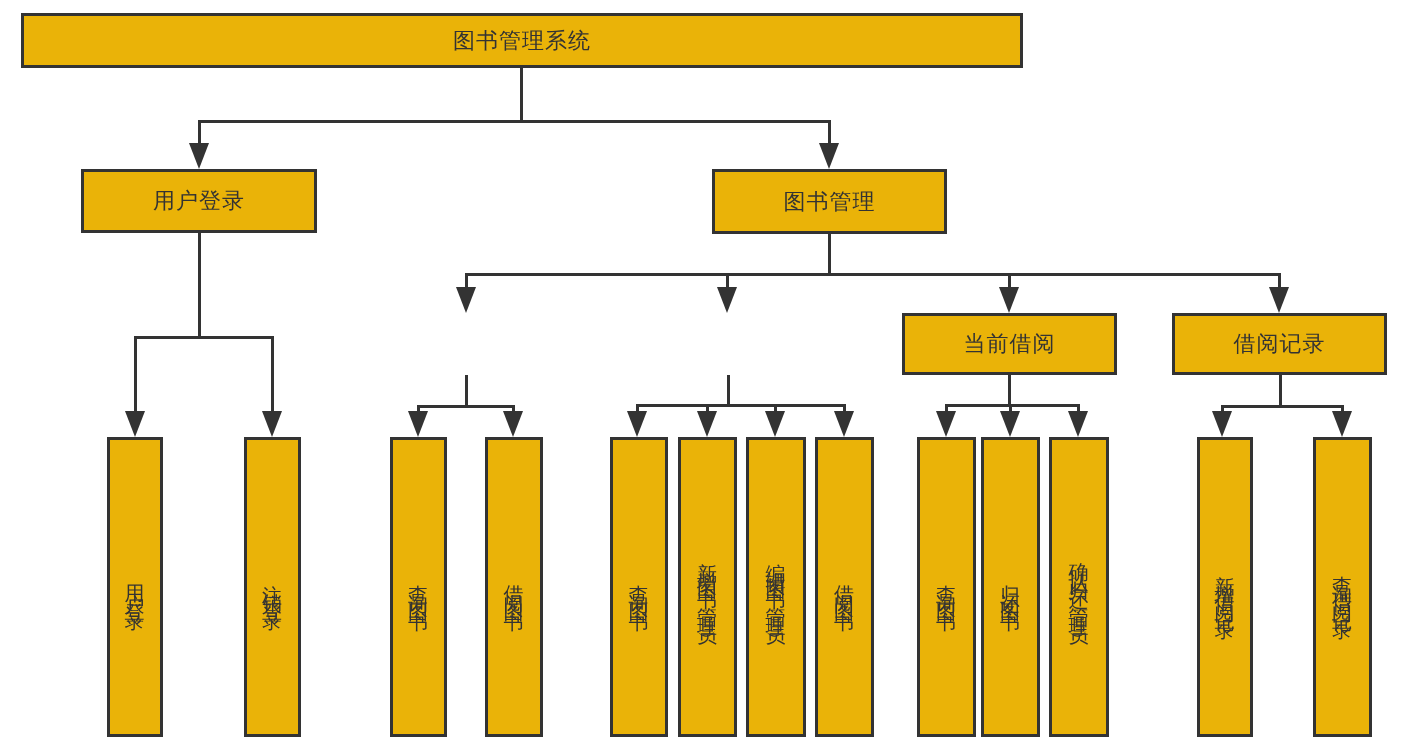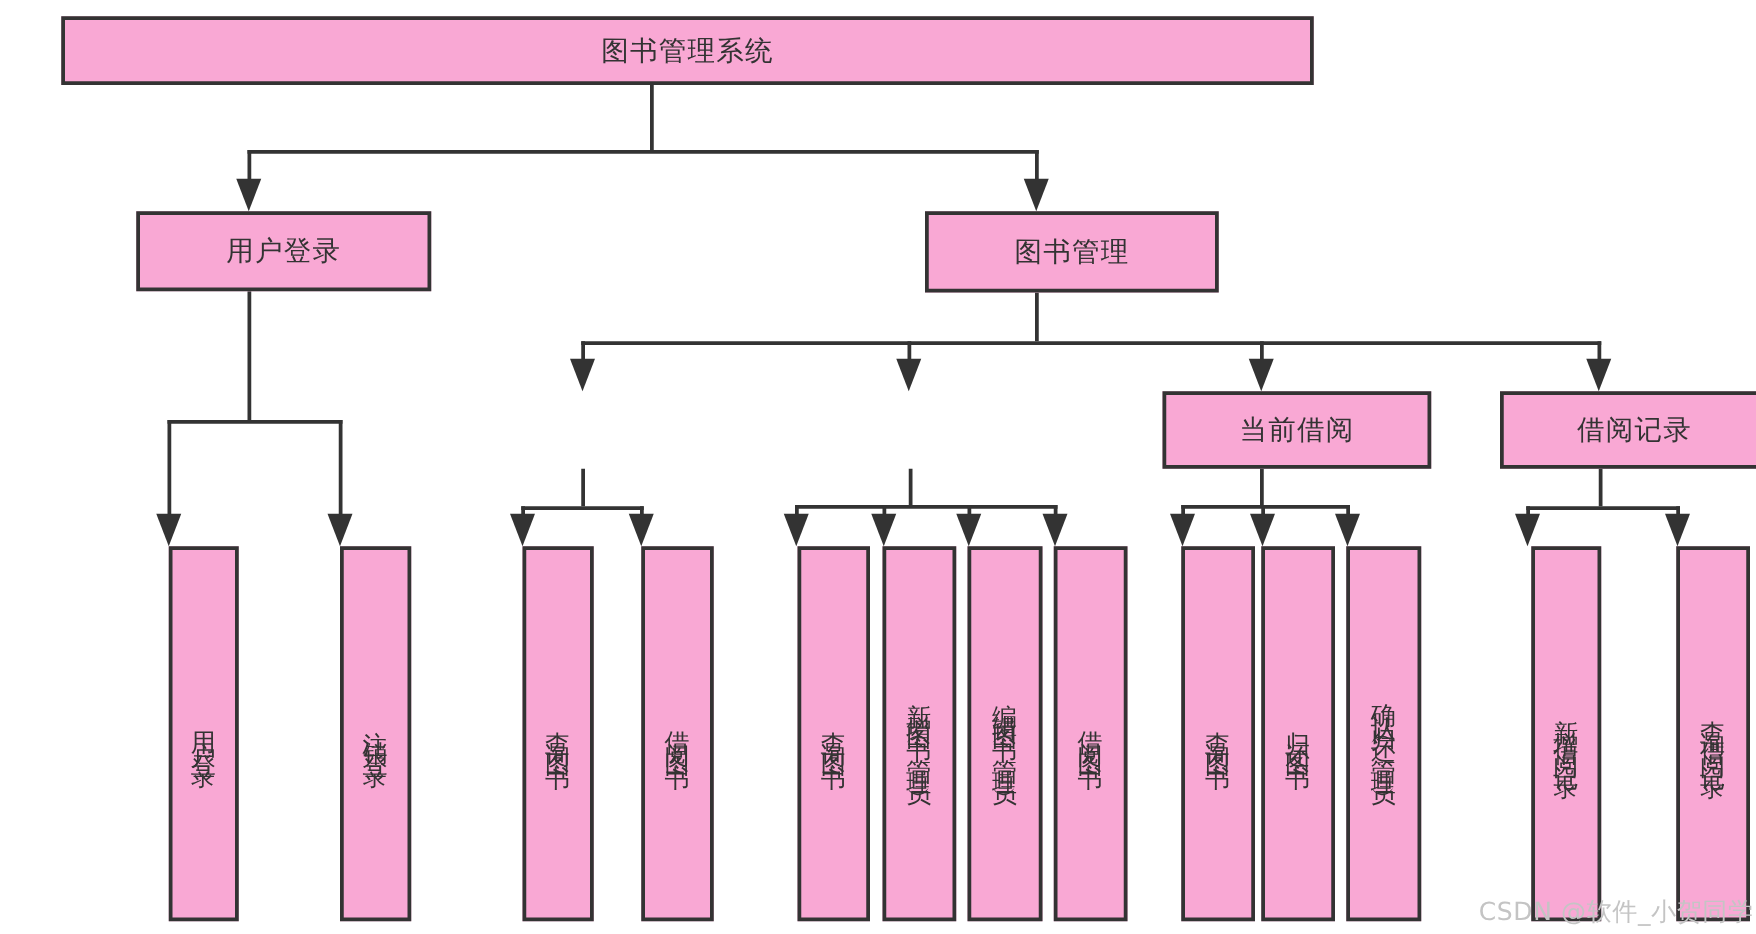--- a/index.html
+++ b/index.html
@@ -12,27 +12,26 @@
     position: relative;
     width: 1405px;
     height: 747px;
     background: #ffffff;
     overflow: hidden;
   }
   .box, .vbox {
     position: absolute;
     box-sizing: border-box;
     border: 3px solid #333333;
-    background: #f9a8d4;
+    background: #eab308;
     color: #333333;
     display: flex;
     align-items: center;
     justify-content: center;
     z-index: 2;
-    margin-left: 28px;
   }
   .box {
     font-size: 22px;
     letter-spacing: 1px;
     white-space: nowrap;
   }
   .vbox span {
     writing-mode: vertical-rl;
     text-orientation: mixed;
     font-size: 20px;
@@ -188,15 +187,14 @@
   <div class="vline" style="left:1077px; top:404px; height:10px;"></div>
   <div class="arrow" style="left:1068px; top:411px;"></div>
 
   <div class="vline" style="left:1279px; top:375px; height:30px;"></div>
   <div class="hline" style="left:1221px; top:405px; width:123px;"></div>
   <div class="vline" style="left:1221px; top:405px; height:10px;"></div>
   <div class="arrow" style="left:1212px; top:411px;"></div>
   <div class="vline" style="left:1341px; top:405px; height:10px;"></div>
   <div class="arrow" style="left:1332px; top:411px;"></div>
 
-  <div class="watermark">CSDN @软件_小贺同学</div>
 
 </div>
 
 </body></html>

